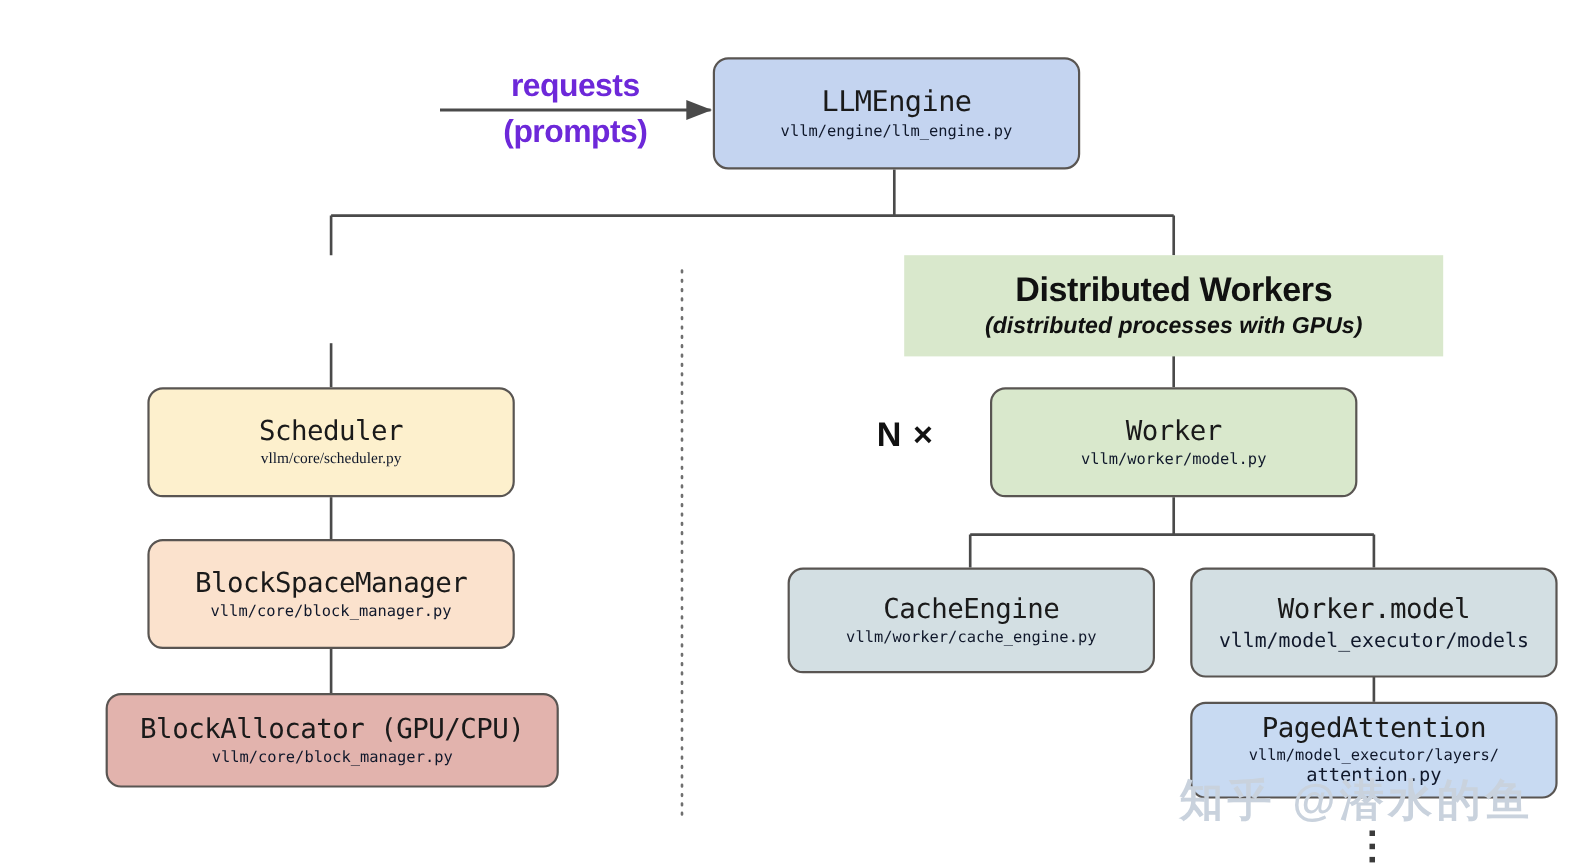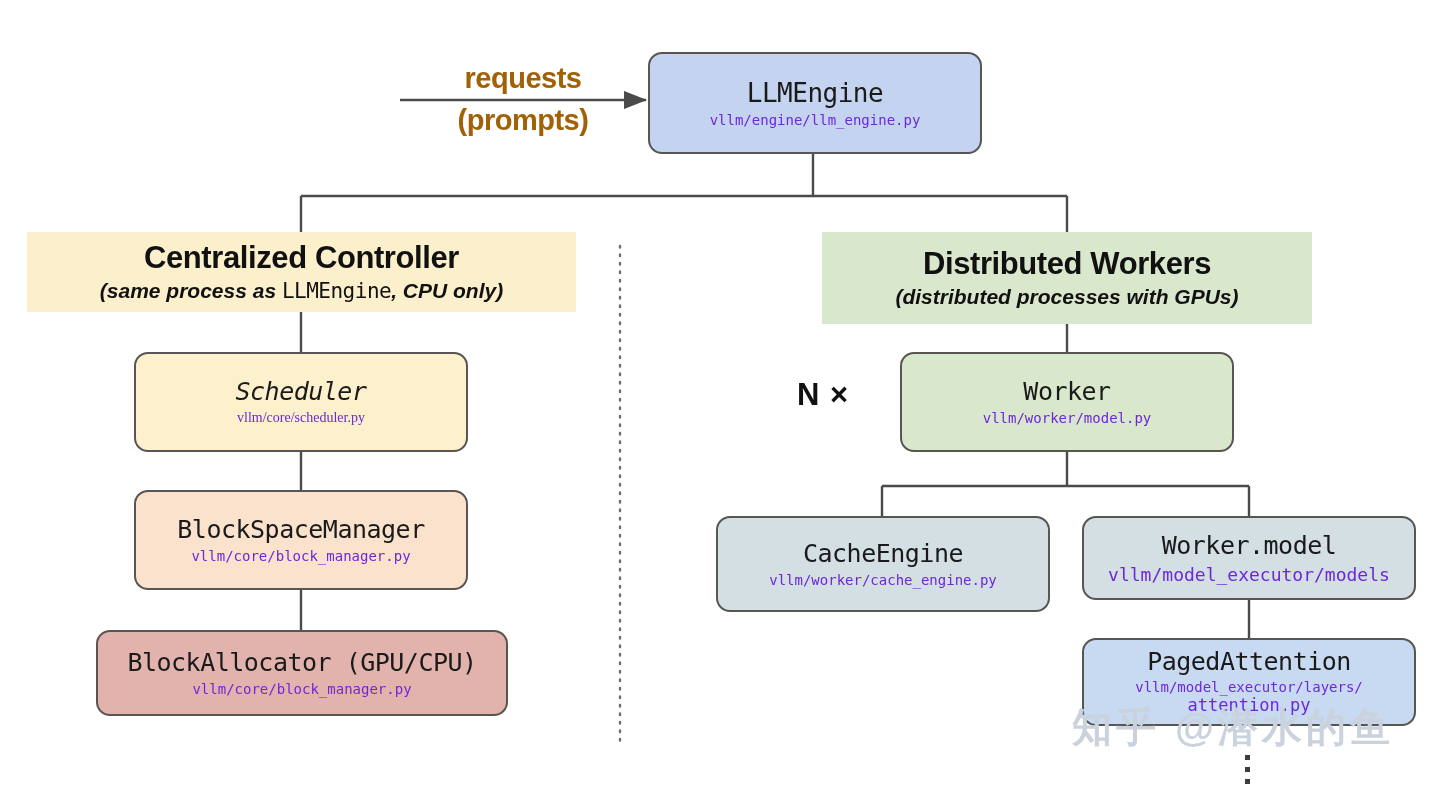--- a/index.html
+++ b/index.html
@@ -37,21 +37,21 @@
     justify-content: center;
     text-align: center;
   }
   .node .title {
     font-family: "DejaVu Sans Mono", monospace;
     color: #1a1a1a;
     letter-spacing: -0.5px;
   }
   .node .path {
     font-family: "DejaVu Sans Mono", monospace;
-    color: #6d28d9;
+    color: #0f172a;
     line-height: 1.18;
   }
   .banner {
     position: absolute;
     box-sizing: border-box;
     display: flex;
     flex-direction: column;
     align-items: center;
     justify-content: center;
     text-align: center;
@@ -68,21 +68,21 @@
   }
   .banner .b-sub .mono {
     font-family: "DejaVu Sans Mono", monospace;
     font-style: normal;
     font-weight: normal;
     letter-spacing: -0.5px;
   }
   .arrow-label {
     position: absolute;
     font-weight: bold;
-    color: #a16207;
+    color: #6d28d9;
     text-align: center;
     letter-spacing: -0.5px;
     white-space: nowrap;
   }
   .n-times {
     position: absolute;
     font-weight: bold;
     color: #111111;
     letter-spacing: 1px;
     white-space: nowrap;
@@ -137,34 +137,28 @@
   </svg>
 
   <div class="arrow-label" style="left:400px; top:62px; width:246px; font-size:29px;">requests</div>
   <div class="arrow-label" style="left:400px; top:104px; width:246px; font-size:29px;">(prompts)</div>
 
   <div class="node" style="left:648px; top:52px; width:334px; height:102px; background:#c4d4f0;">
     <div class="title" style="font-size:26px;">LLMEngine</div>
     <div class="path" style="font-size:14px; margin-top:4px;">vllm/engine/llm_engine.py</div>
   </div>
 
-  <div class="banner" style="left:27px; top:232px; width:549px; height:80px; background:#fcefcc;">
-    <div class="b-title" style="font-size:31px; margin-top:-2px;">Centralized Controller</div>
-    <div class="b-sub" style="font-size:21px; margin-top:3px;">
-      <span>(same process as </span><span class="mono">LLMEngine</span><span>, CPU only)</span>
-    </div>
-  </div>
 
   <div class="banner" style="left:822px; top:232px; width:490px; height:92px; background:#d9e8cc;">
     <div class="b-title" style="font-size:31px; margin-top:-2px;">Distributed Workers</div>
     <div class="b-sub" style="font-size:21px; margin-top:3px;">(distributed processes with GPUs)</div>
   </div>
 
   <div class="node" style="left:134px; top:352px; width:334px; height:100px; background:#fdf0cd;">
-    <div class="title" style="font-size:25px;font-style:italic;">Scheduler</div>
+    <div class="title" style="font-size:25px;">Scheduler</div>
     <div class="path" style="font-size:14px; margin-top:4px;font-family:Liberation Serif, serif;">vllm/core/scheduler.py</div>
   </div>
 
   <div class="node" style="left:134px; top:490px; width:334px; height:100px; background:#fbe2cd;">
     <div class="title" style="font-size:25px;">BlockSpaceManager</div>
     <div class="path" style="font-size:14px; margin-top:4px;">vllm/core/block_manager.py</div>
   </div>
 
   <div class="node" style="left:96px; top:630px; width:412px; height:86px; background:#e2b3ad;">
     <div class="title" style="font-size:25px;">BlockAllocator (GPU/CPU)</div>
@@ -176,21 +170,21 @@
   <div class="node" style="left:900px; top:352px; width:334px; height:100px; background:#d9e8cc;">
     <div class="title" style="font-size:25px;">Worker</div>
     <div class="path" style="font-size:14px; margin-top:4px;">vllm/worker/model.py</div>
   </div>
 
   <div class="node" style="left:716px; top:516px; width:334px; height:96px; background:#d3dfe3;">
     <div class="title" style="font-size:25px;">CacheEngine</div>
     <div class="path" style="font-size:14px; margin-top:4px;">vllm/worker/cache_engine.py</div>
   </div>
 
-  <div class="node" style="left:1082px; top:516px; width:334px; height:84px; background:#d3dfe3;">
+  <div class="node" style="left:1082px; top:516px; width:334px; height:100px; background:#d3dfe3;">
     <div class="title" style="font-size:25px;">Worker.model</div>
     <div class="path" style="font-size:18px; margin-top:4px;">vllm/model_executor/models</div>
   </div>
 
   <div class="node" style="left:1082px; top:638px; width:334px; height:88px; background:#c8daf2;">
     <div class="title" style="font-size:25px; margin-top:-2px;">PagedAttention</div>
     <div class="path" style="font-size:14px; margin-top:3px;">vllm/model_executor/layers/</div>
     <div class="path" style="font-size:17px;text-align:center;">attention.py</div>
   </div>
 

